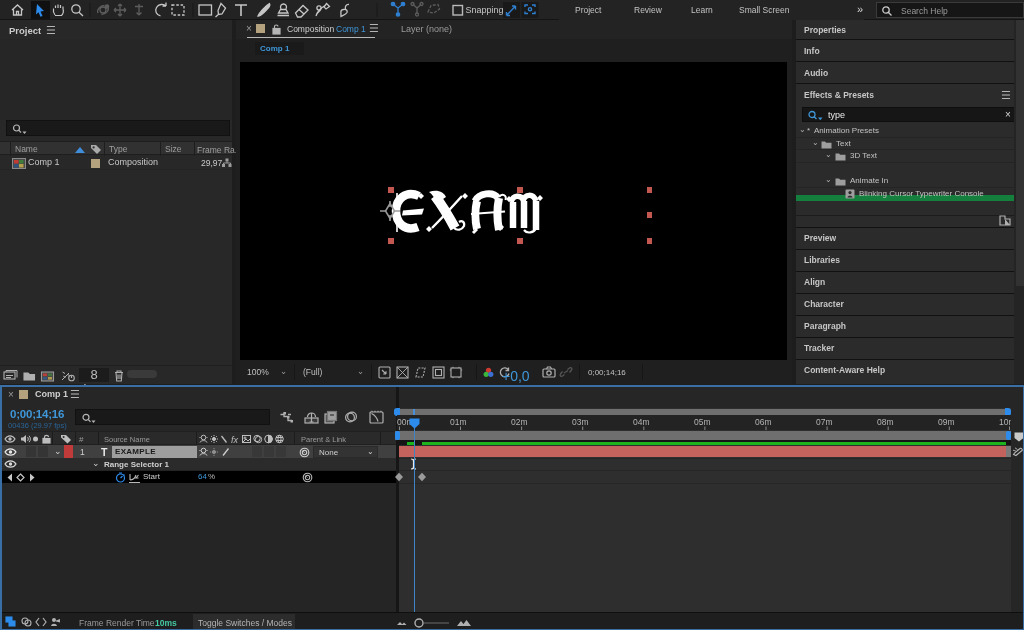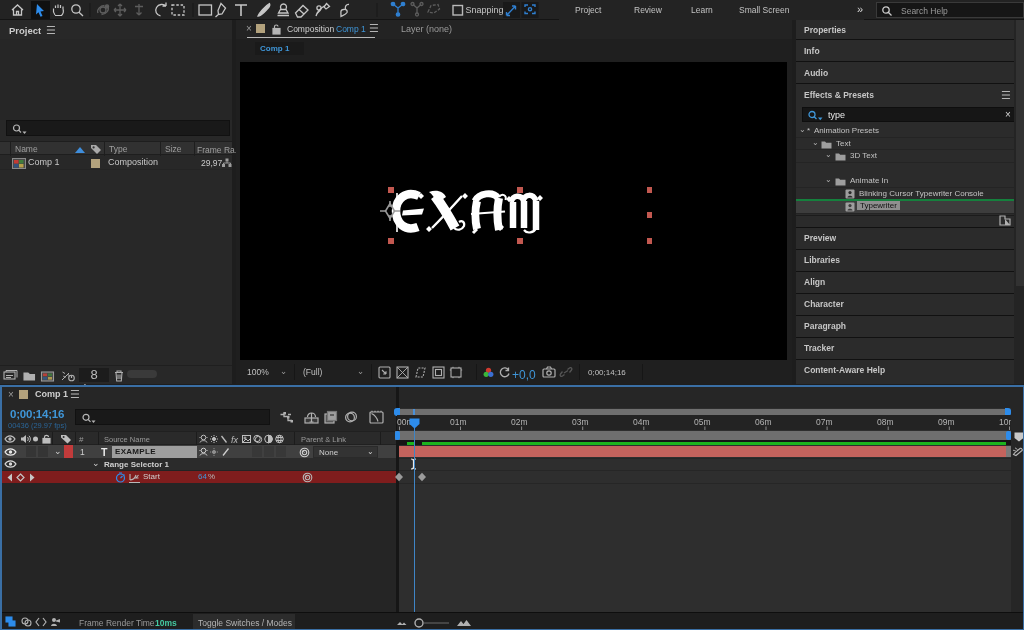--- a/index.html
+++ b/index.html
@@ -286,21 +286,21 @@
       </svg>
       <div class="abs" style="left:240px;top:3px;width:1px;height:16px;background:#161616"></div>
       <svg class="abs" style="left:246px;top:5px" width="13" height="13" viewBox="0 0 13 13">
           <circle cx="6.5" cy="4.3" r="2.6" fill="#d23b2f"></circle>
           <circle cx="4.2" cy="8.3" r="2.6" fill="#3bb53b"></circle>
           <circle cx="8.8" cy="8.3" r="2.6" fill="#3b6fd2"></circle>
         </svg>
       <svg class="abs" style="left:262px;top:5px" width="13" height="13" viewBox="0 0 13 13" fill="none" stroke="#b0b0b0" stroke-width="1.3">
           <path d="M10.5 4 A4.4 4.4 0 1 0 11 7.5 M10.5 1.5 V4.5 H7.5"></path>
         </svg>
-      <span class="abs" style="left:276px;top:6.5px;font-size:12px;color:#3f96d8;">+0,0</span>
+      <span class="abs" style="left:266px;top:6.5px;font-size:14px;color:#3f96d8;">+0,0</span>
       <svg class="abs" style="left:306px;top:5px" width="14" height="12" viewBox="0 0 14 12" fill="none" stroke="#b0b0b0" stroke-width="1.2">
           <rect x="1" y="3" width="12" height="8" rx="1"></rect>
           <path d="M4.5 3 L5.5 1 H8.5 L9.5 3"></path>
           <circle cx="7" cy="7" r="2.2"></circle>
         </svg>
       <svg class="abs" style="left:323px;top:6px" width="14" height="10" viewBox="0 0 14 10" fill="none" stroke="#555" stroke-width="1.3">
           <path d="M5.5 7.5 L3.5 9 C2 10 0.5 8.5 1.5 7 L3.5 4.5 M8.5 2.5 L10.5 1 C12 0 13.5 1.5 12.5 3 L10.5 5.5 M5 6 L9 3.5"></path>
         </svg>
       <div class="abs" style="left:343px;top:3px;width:1px;height:16px;background:#161616"></div>
       <span class="abs" style="left:352px;top:6.5px;font-size:8px;">0;00;14;16</span>
@@ -348,35 +348,27 @@
           </svg>
         <span class="abs" style="left:54px;top:1px;">3D Text</span>
       </div>
       <div class="abs" style="left:0;top:50.4px;width:228px;height:12.6px;border-bottom:1px solid #242424;">
         <span class="abs" style="left:29px;top:0px;color:#b0b0b0;">⌄</span>
         <svg class="abs" style="left:39px;top:2px" width="11" height="9" viewBox="0 0 11 9">
             <path d="M0.5 1.5 H4 L5.2 2.8 H10.5 V8.5 H0.5 Z" fill="#9e9e9e"></path>
           </svg>
         <span class="abs" style="left:54px;top:1px;">Animate In</span>
       </div>
-      <div class="abs" style="left:0;top:63px;width:228px;height:12.6px;border-bottom:2px solid #15803d;">
+      <div class="abs" style="left:0;top:63px;width:228px;height:12.6px;border-bottom:6px solid #15803d;">
         <svg class="abs" style="left:49px;top:1px" width="10" height="10" viewBox="0 0 10 10">
             <rect x="0.5" y="0.5" width="9" height="9" rx="1" fill="#9e9e9e"></rect>
             <circle cx="5" cy="3.6" r="1.6" fill="#2b2b2b"></circle>
             <path d="M2.5 8.5 C2.5 6 7.5 6 7.5 8.5 Z" fill="#2b2b2b"></path>
           </svg>
         <span class="abs" style="left:63px;top:1px;">Blinking Cursor Typewriter Console</span>
-      </div>
-      <div class="abs" style="left:0;top:75.6px;width:228px;height:13px;background:#3d3d3d;border-bottom:1px solid #242424;">
-        <svg class="abs" style="left:49px;top:1px" width="10" height="10" viewBox="0 0 10 10">
-            <rect x="0.5" y="0.5" width="9" height="9" rx="1" fill="#9e9e9e"></rect>
-            <circle cx="5" cy="3.6" r="1.6" fill="#3d3d3d"></circle>
-            <path d="M2.5 8.5 C2.5 6 7.5 6 7.5 8.5 Z" fill="#3d3d3d"></path>
-          </svg>
-        <span class="abs" style="left:61px;top:0.5px;background:#8f8f8f;color:#111;padding:0 3px;">Typewriter</span>
       </div>
       <div class="abs" style="left:0;top:89.5px;width:228px;height:1px;background:#1c1c1c;"></div>
     </div>
 
     <svg class="abs" style="left:203px;top:195px" width="12" height="11" viewBox="0 0 12 11">
         <path d="M1 1 L6 1 L6 4 L11 4 L11 10 L1 10 Z" fill="none" stroke="#b0b0b0" stroke-width="1.2"></path>
         <path d="M6 4 L11 10 H6 Z" fill="#b0b0b0"></path>
       </svg>
     <div class="abs" style="left:0;top:206.5px;width:228px;height:1px;background:#111;"></div>
     <span class="abs" style="left:8px;top:213px;font-weight:bold;">Preview</span>
@@ -539,21 +531,21 @@
 
     <div class="abs" style="left:0;top:73px;width:396px;height:12.5px;background:#2b2b2b;border-bottom:1px solid #232323;">
       <svg class="abs" style="left:4px;top:2px" width="13" height="8" viewBox="0 0 13 8">
           <path d="M6.5 0.8 C3.5 0.8 1.8 2.6 1 4 C1.8 5.4 3.5 7.2 6.5 7.2 C9.5 7.2 11.2 5.4 12 4 C11.2 2.6 9.5 0.8 6.5 0.8 Z" fill="none" stroke="#d8d8d8" stroke-width="1.2"></path>
           <circle cx="6.5" cy="4" r="1.7" fill="#d8d8d8"></circle>
         </svg>
       <span class="abs" style="left:92px;top:0px;font-size:9px;color:#cfcfcf;">⌄</span>
       <span class="abs" style="left:104px;top:1.5px;font-size:8px;color:#d0d0d0;font-weight:bold;">Range Selector 1</span>
     </div>
 
-    <div class="abs" style="left:0;top:85.5px;width:396px;height:12.5px;background:#7f1d1d;">
+    <div class="abs" style="left:0;top:85.5px;width:396px;height:12.5px;background:#000000;">
       <svg class="abs" style="left:6px;top:2px" width="30" height="9" viewBox="0 0 30 9">
         <path d="M6 0.5 L1.5 4.5 L6 8.5 Z" fill="#c6c6c6"></path>
         <path d="M14.5 1 L18 4.5 L14.5 8 L11 4.5 Z" fill="none" stroke="#c6c6c6" stroke-width="1.2"></path>
         <path d="M24 0.5 L28.5 4.5 L24 8.5 Z" fill="#c6c6c6"></path>
       </svg>
       <svg class="abs" style="left:115px;top:1px" width="11" height="11" viewBox="0 0 11 11" fill="none" stroke="#2d8ceb" stroke-width="1.2">
           <circle cx="5.5" cy="6" r="4"></circle>
           <path d="M5.5 6 L7.5 4 M4 1 H7 M8.5 2.5 L9.5 3.5"></path>
         </svg>
       <svg class="abs" style="left:129px;top:2px" width="11" height="10" viewBox="0 0 11 10" fill="none" stroke="#b8b8b8" stroke-width="1.1">

